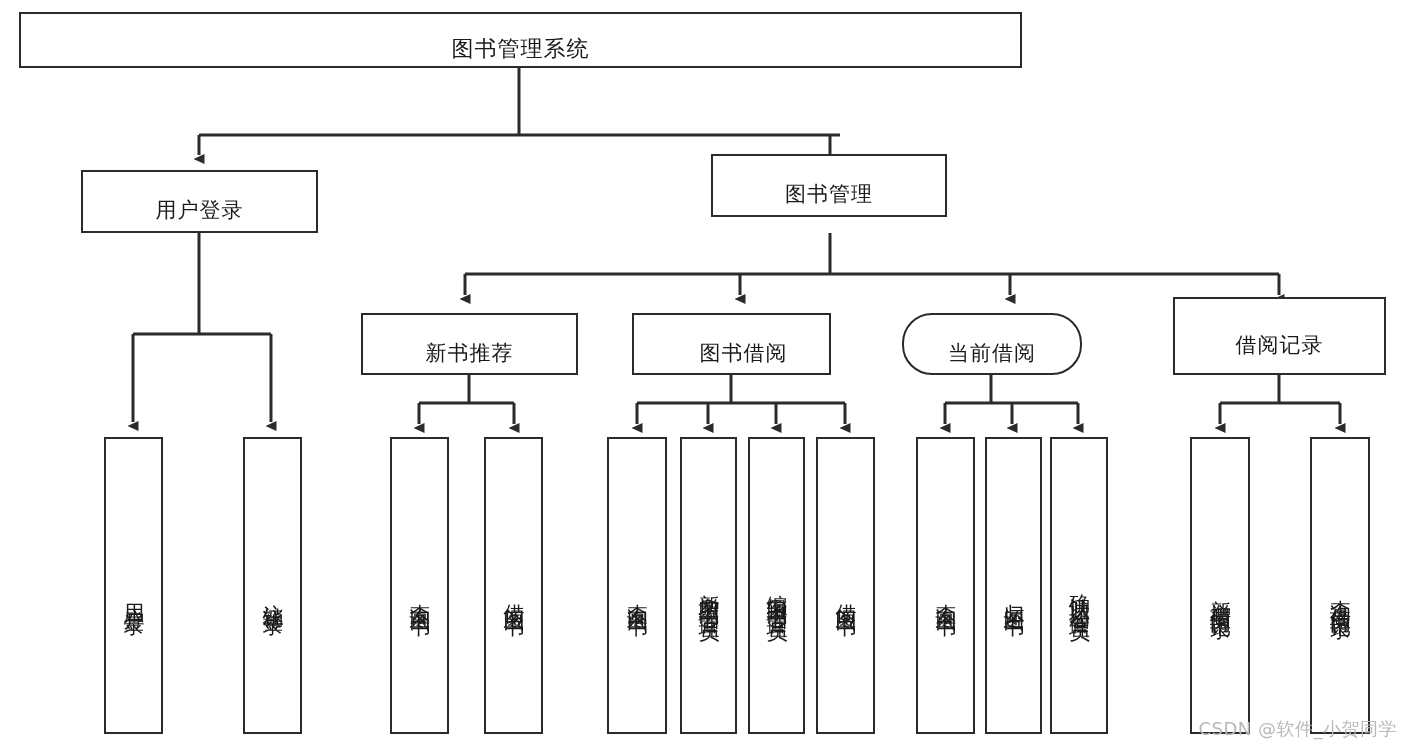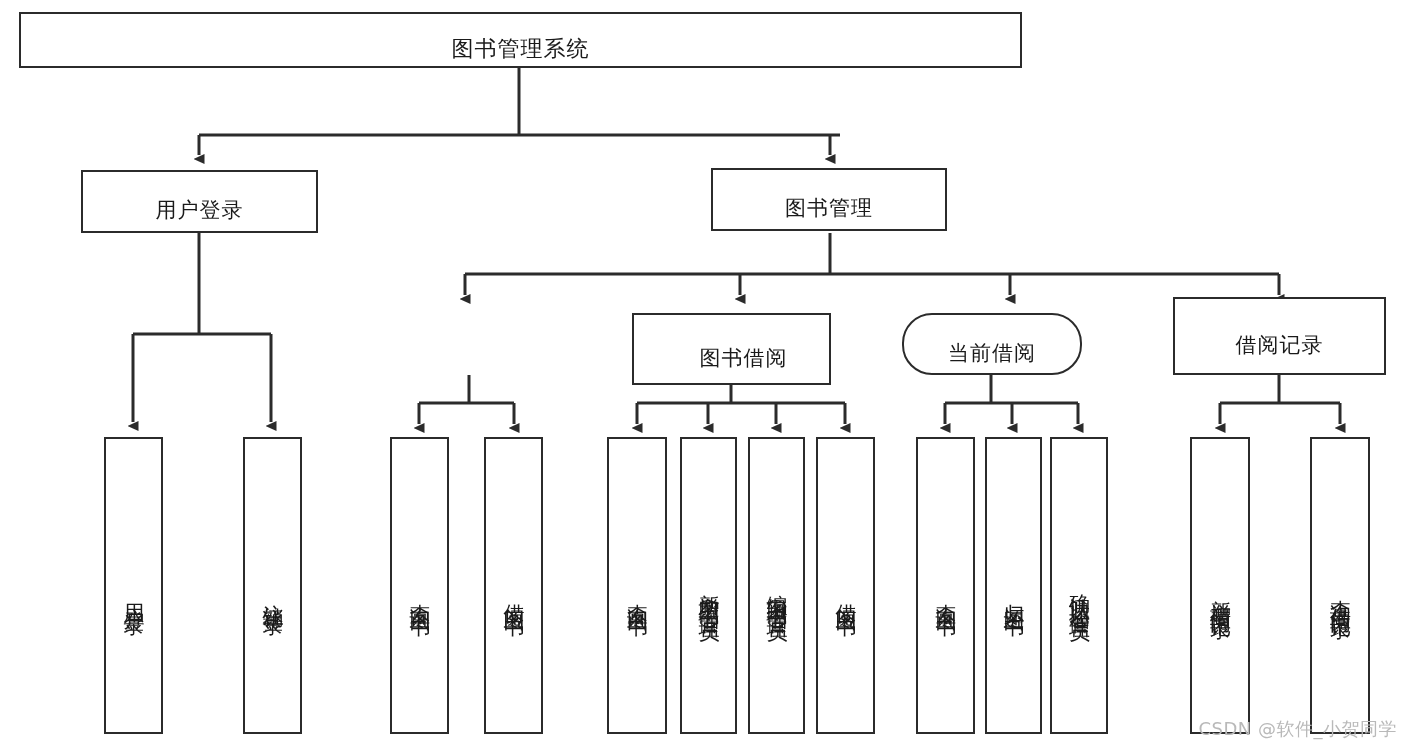--- a/index.html
+++ b/index.html
@@ -101,25 +101,28 @@
     </g>
   </svg>
 
   <div class="node root" style="left:19px;top:12px;width:1003px;height:56px;">
     <span class="lbl">图书管理系统</span>
   </div>
 
   <div class="node h" style="left:81px;top:170px;width:237px;height:63px;">
     <span class="lbl">用户登录</span>
   </div>
-  <div class="node h" style="left:711px;top:168px;width:236px;height:63px;">
+  <div class="node h" style="left:711px;top:154px;width:236px;height:63px;">
     <span class="lbl">图书管理</span>
   </div>
 
-  <div class="node h" style="left:632px;top:313px;width:199px;height:72px;padding-left:24px;">
+  <div class="node h" style="left:361px;top:313px;width:217px;height:62px;">
+    <span class="lbl">新书推荐</span>
+  </div>
+  <div class="node h" style="left:632px;top:313px;width:199px;height:62px;padding-left:24px;">
     <span class="lbl">图书借阅</span>
   </div>
   <div class="node h" style="left:902px;top:313px;width:180px;height:62px;border-radius:30px;">
     <span class="lbl">当前借阅</span>
   </div>
   <div class="node h" style="left:1173px;top:297px;width:213px;height:78px;">
     <span class="lbl">借阅记录</span>
   </div>
 
   <div class="node v" style="left:104px;top:437px;width:59px;height:297px;">

